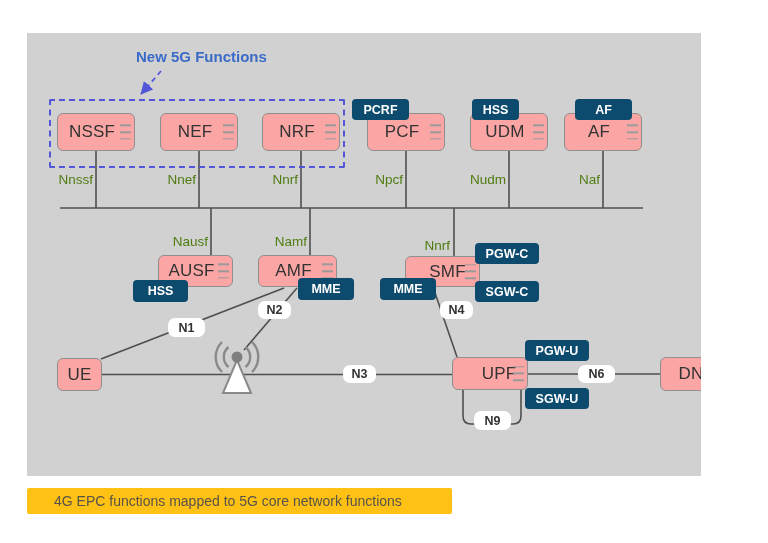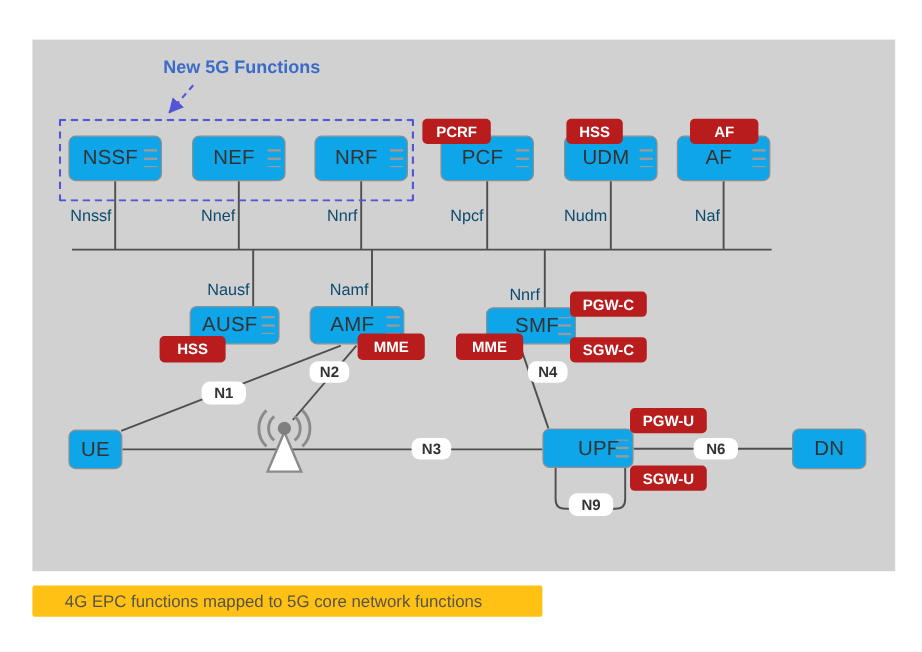--- a/index.html
+++ b/index.html
@@ -1,44 +1,44 @@
 <!DOCTYPE html>
 <html><head>
 <meta charset="utf-8">
 <style>
   html,body{margin:0;padding:0;background:#ffffff;}
   .stage{
-    position:relative;width:768px;height:543px;background:#ffffff;overflow:hidden;
+    position:relative;width:701px;height:543px;background:#ffffff;overflow:hidden;
     font-family:"Liberation Sans", sans-serif;
   }
   .panel{position:absolute;left:27px;top:33px;width:719px;height:443px;background:#d2d1d1;}
   svg.connectors{position:absolute;left:0;top:0;width:768px;height:543px;pointer-events:none;}
   .annotation-title{
     position:absolute;left:136px;top:48px;font-size:15px;font-weight:bold;color:#3a6bc9;
   }
   .dashed-group{
     position:absolute;left:49px;top:99px;width:292px;height:65px;
     border:2px dashed #5356d6;border-radius:2px;background:transparent;
   }
   .node{
-    position:absolute;background:#0ea5e9;border:1.6px solid #8f8f8f;border-radius:6px;
+    position:absolute;background:#fca5a5;border:1.6px solid #8f8f8f;border-radius:6px;
     display:flex;align-items:center;justify-content:center;
     color:#333333;box-sizing:border-box;
   }
   .node .lbl{font-size:17px;letter-spacing:0.2px;transform:translateX(-4px);}
   .node.plain .lbl{transform:none;}
   .dashes{position:absolute;right:3px;top:50%;transform:translateY(-50%);display:flex;flex-direction:column;gap:5px;}
   .dashes i{display:block;width:11px;height:1.8px;background:#9a9a9a;}
   .tag{
-    position:absolute;background:#b91c1c;color:#ffffff;border-radius:4px;
+    position:absolute;background:#0c4a6e;color:#ffffff;border-radius:4px;
     display:flex;align-items:center;justify-content:center;
     font-size:12.5px;font-weight:bold;box-sizing:border-box;z-index:6;
   }
   .iface{
-    position:absolute;width:48px;text-align:right;font-size:13.5px;color:#0c4a6e;z-index:5;
+    position:absolute;width:48px;text-align:right;font-size:13.5px;color:#4d7c0f;z-index:5;
   }
   .nlabel{
     position:absolute;background:#ffffff;border-radius:7px;z-index:5;
     display:flex;align-items:center;justify-content:center;
     font-size:12.5px;font-weight:600;color:#333333;
   }
   .legend-bar{
     position:absolute;left:27px;top:488px;width:425px;height:26px;background:#ffc113;border-radius:2px;
     display:flex;align-items:center;z-index:5;
   }

